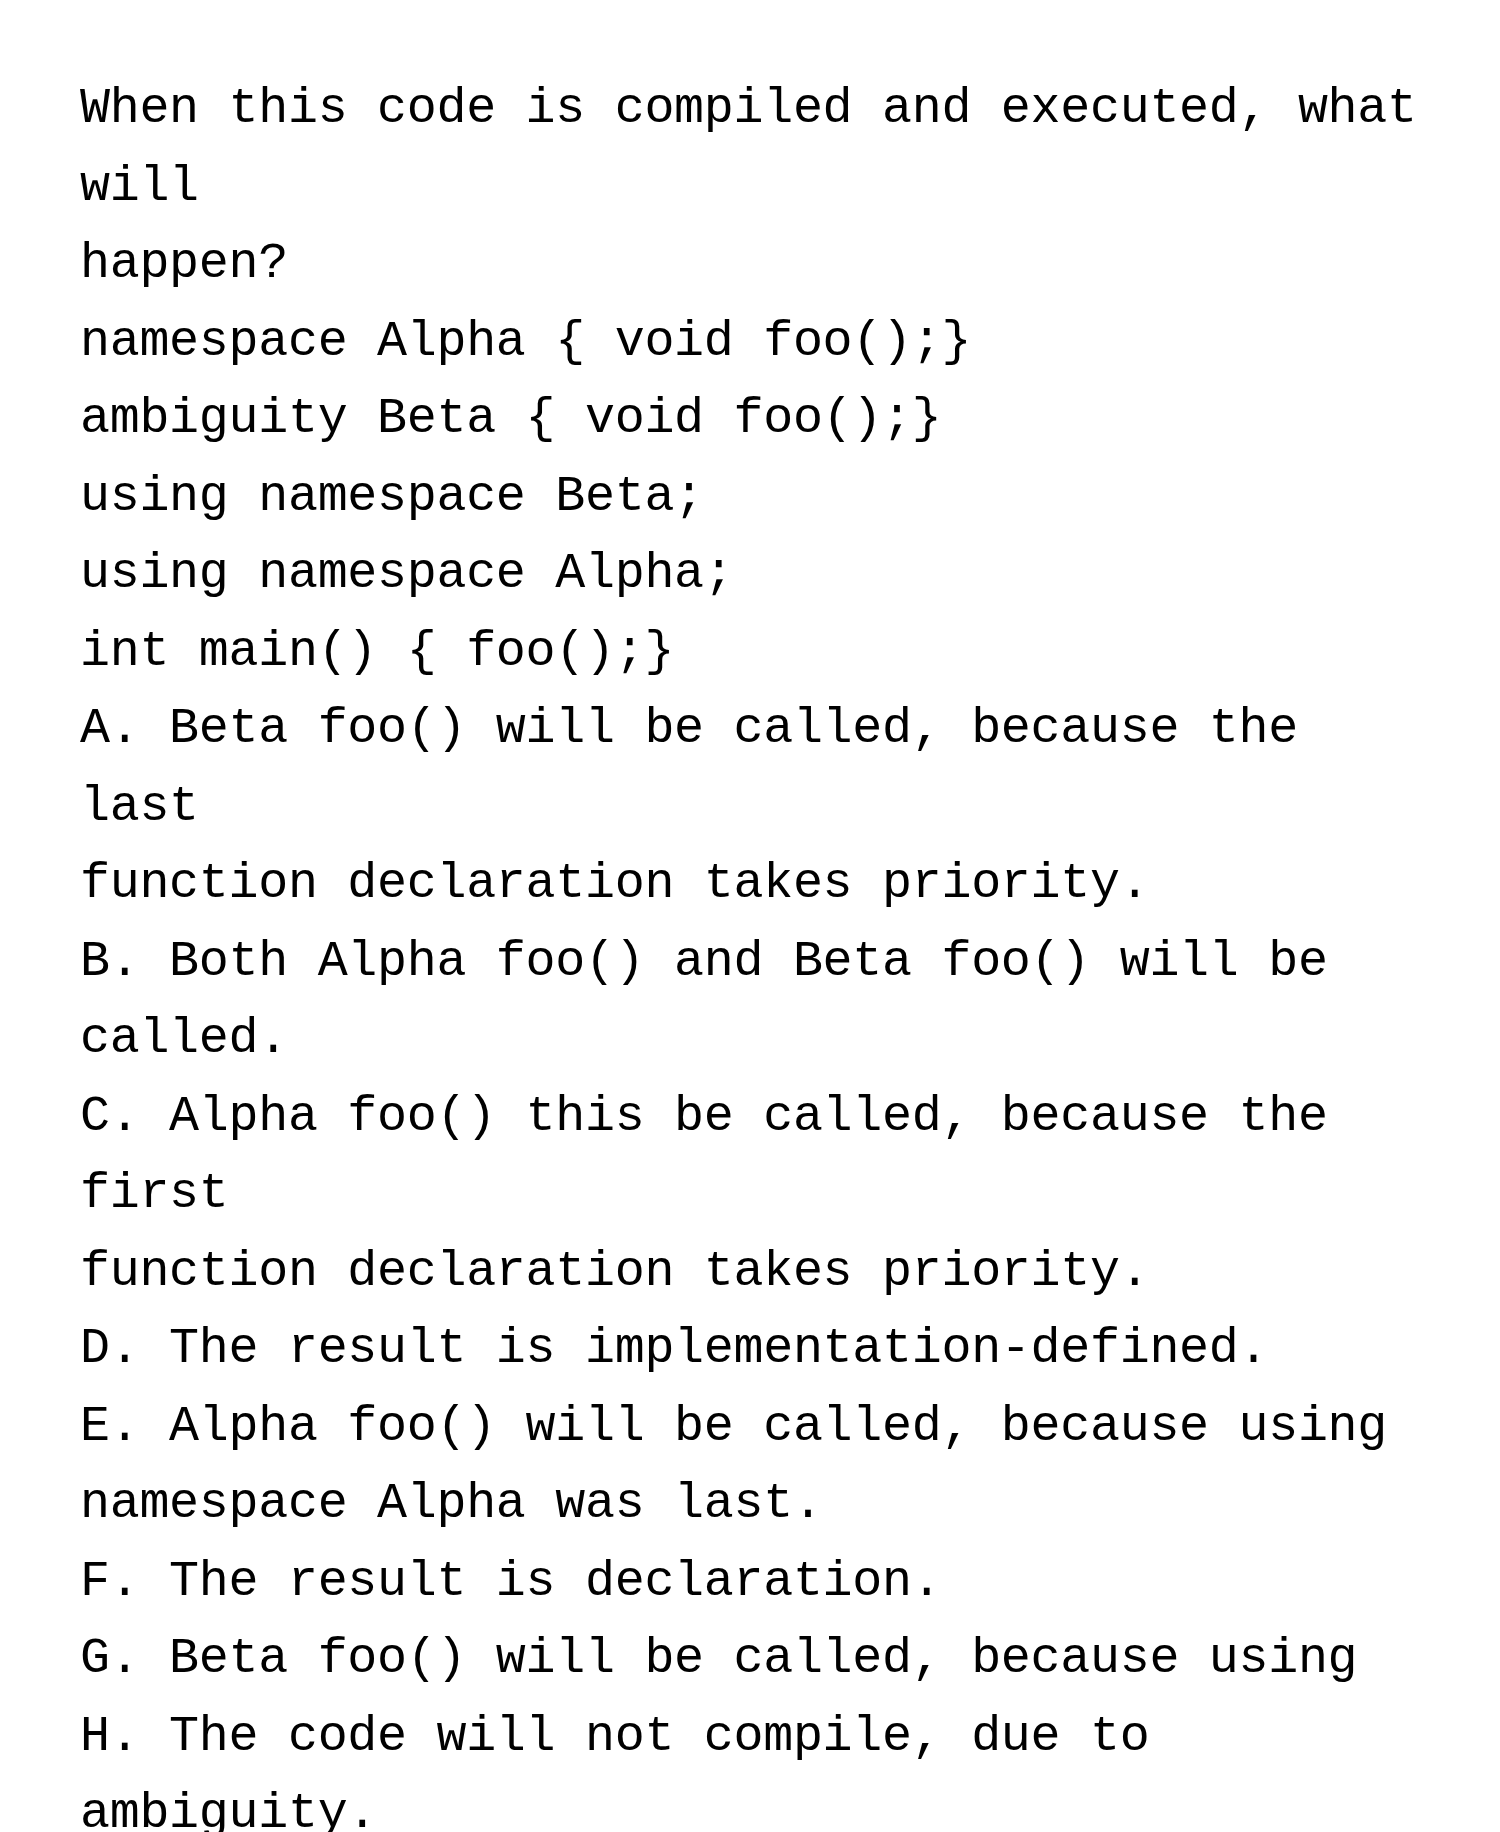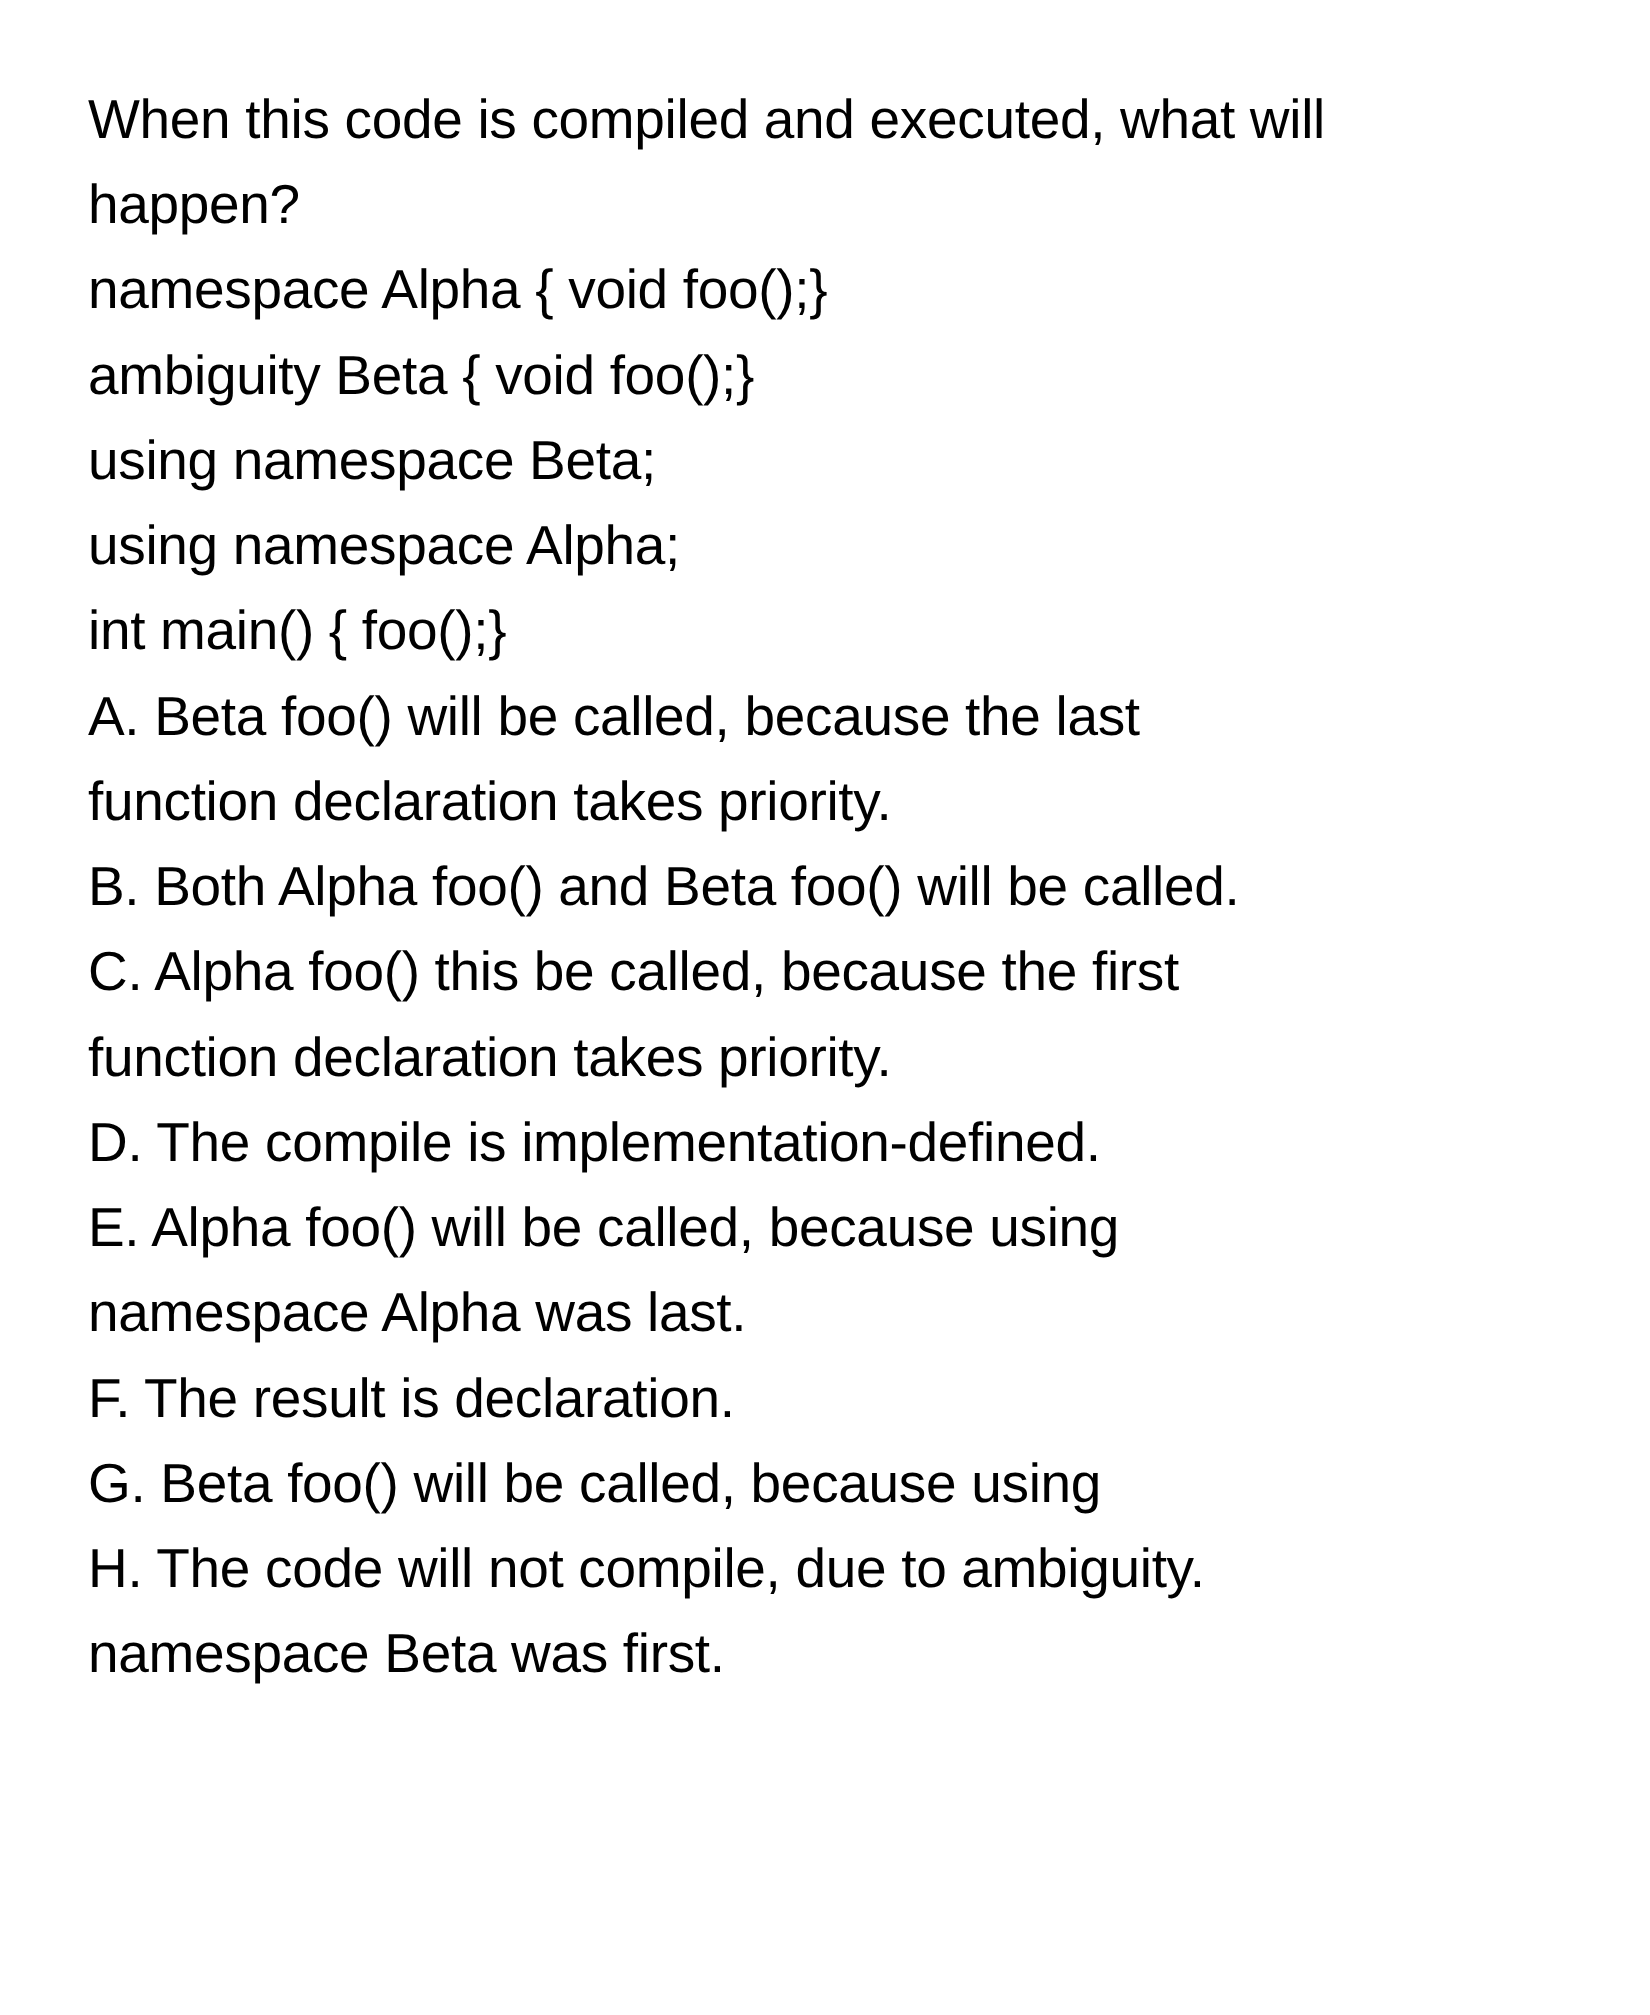--- a/index.html
+++ b/index.html
@@ -15,38 +15,39 @@
       padding: 70px 80px;
       color: #000000;
     }
     .content {
       font-size: 50px;
       line-height: 1.55;
       letter-spacing: -0.3px;
     }
     .line {
       display: block;
+      font-family: Liberation Mono, monospace;
     }
   </style>
 </head>
 <body>
 
 <div class="content">
   <span class="line">When this code is compiled and executed, what will</span>
   <span class="line">happen?</span>
   <span class="line">namespace Alpha { void foo();}</span>
   <span class="line">ambiguity Beta { void foo();}</span>
   <span class="line">using namespace Beta;</span>
   <span class="line">using namespace Alpha;</span>
   <span class="line">int main() { foo();}</span>
   <span class="line">A. Beta foo() will be called, because the last</span>
   <span class="line">function declaration takes priority.</span>
   <span class="line">B. Both Alpha foo() and Beta foo() will be called.</span>
   <span class="line">C. Alpha foo() this be called, because the first</span>
   <span class="line">function declaration takes priority.</span>
-  <span class="line">D. The compile is implementation-defined.</span>
+  <span class="line">D. The result is implementation-defined.</span>
   <span class="line">E. Alpha foo() will be called, because using</span>
   <span class="line">namespace Alpha was last.</span>
   <span class="line">F. The result is declaration.</span>
   <span class="line">G. Beta foo() will be called, because using</span>
   <span class="line">H. The code will not compile, due to ambiguity.</span>
   <span class="line">namespace Beta was first.</span>
 </div>
 
 </body></html>

